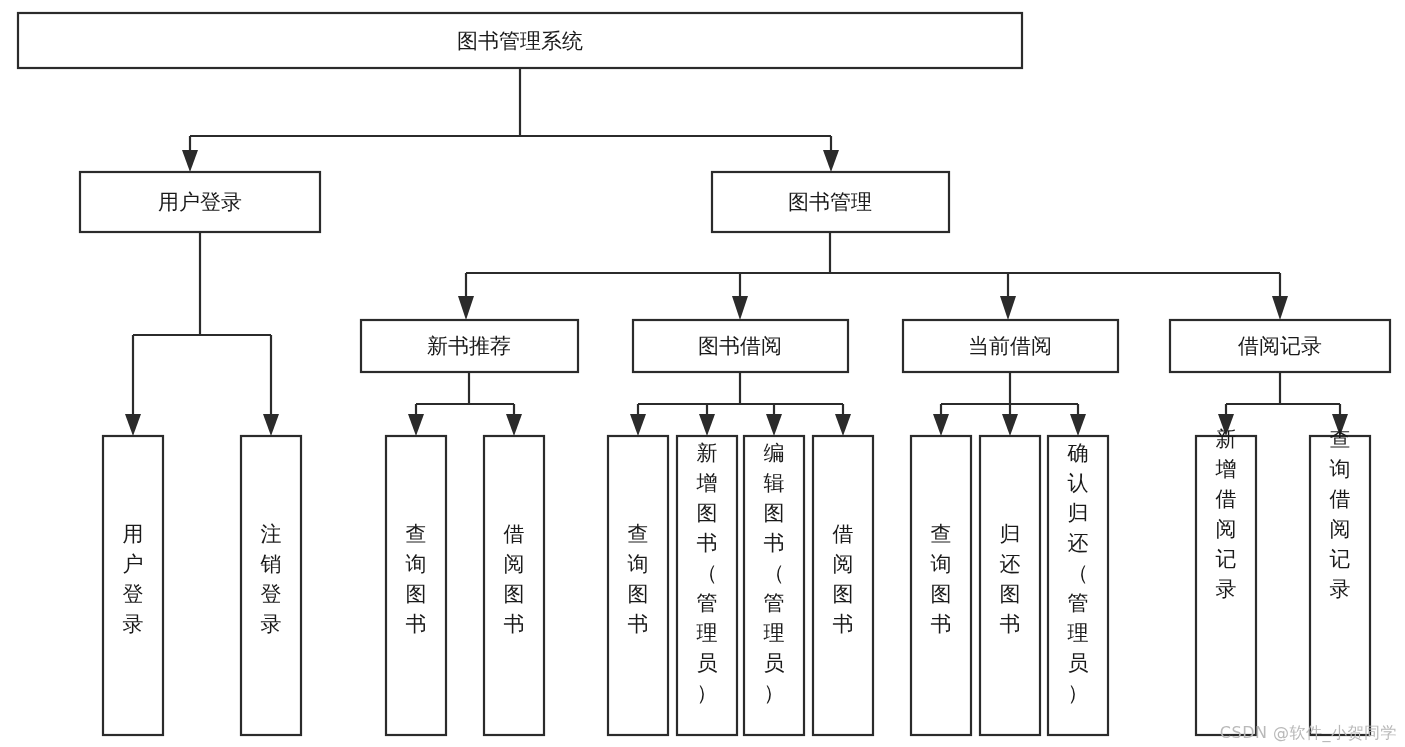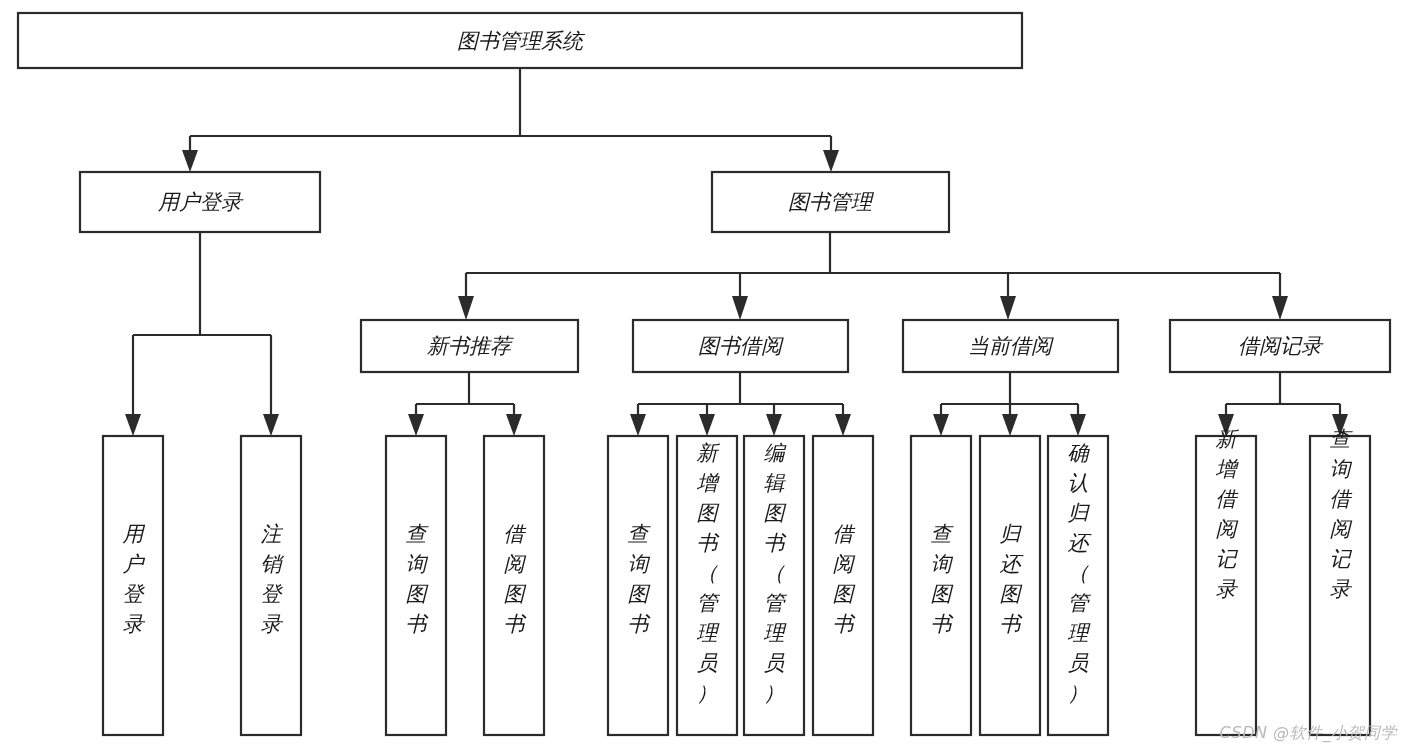--- a/index.html
+++ b/index.html
@@ -11,21 +11,20 @@
     width: 1405px;
     height: 747px;
     font-family: "DejaVu Sans", "Liberation Sans", sans-serif;
     overflow: hidden;
   }
   #diagram-root {
     position: relative;
     width: 1405px;
     height: 747px;
     background: #ffffff;
-    font-style: italic;
   }
   svg#tree-svg {
     position: absolute;
     left: 0;
     top: 0;
     width: 1405px;
     height: 747px;
     display: block;
   }
   .node-box {

